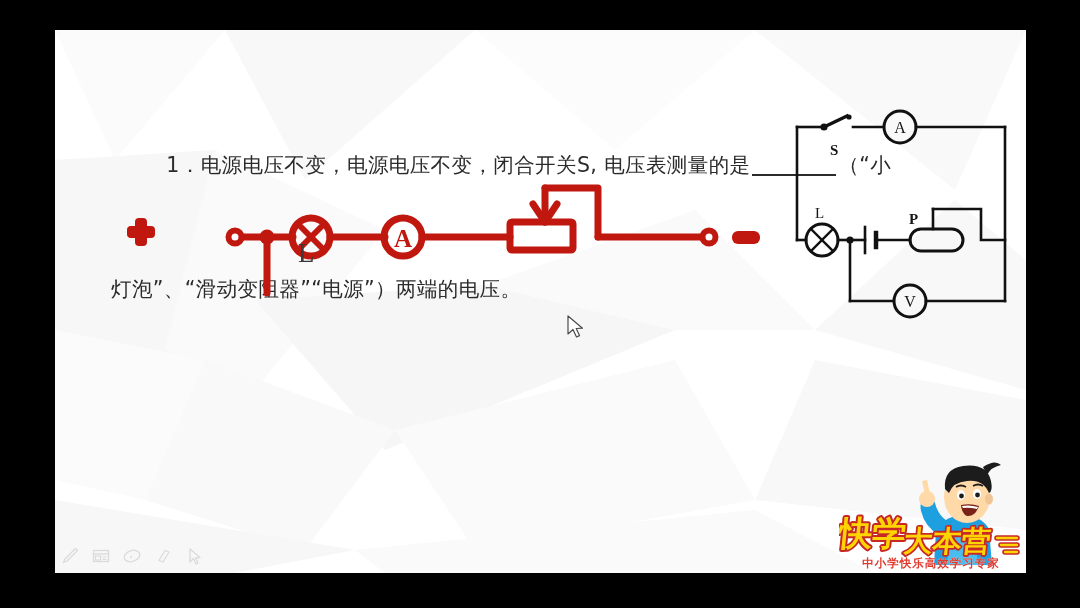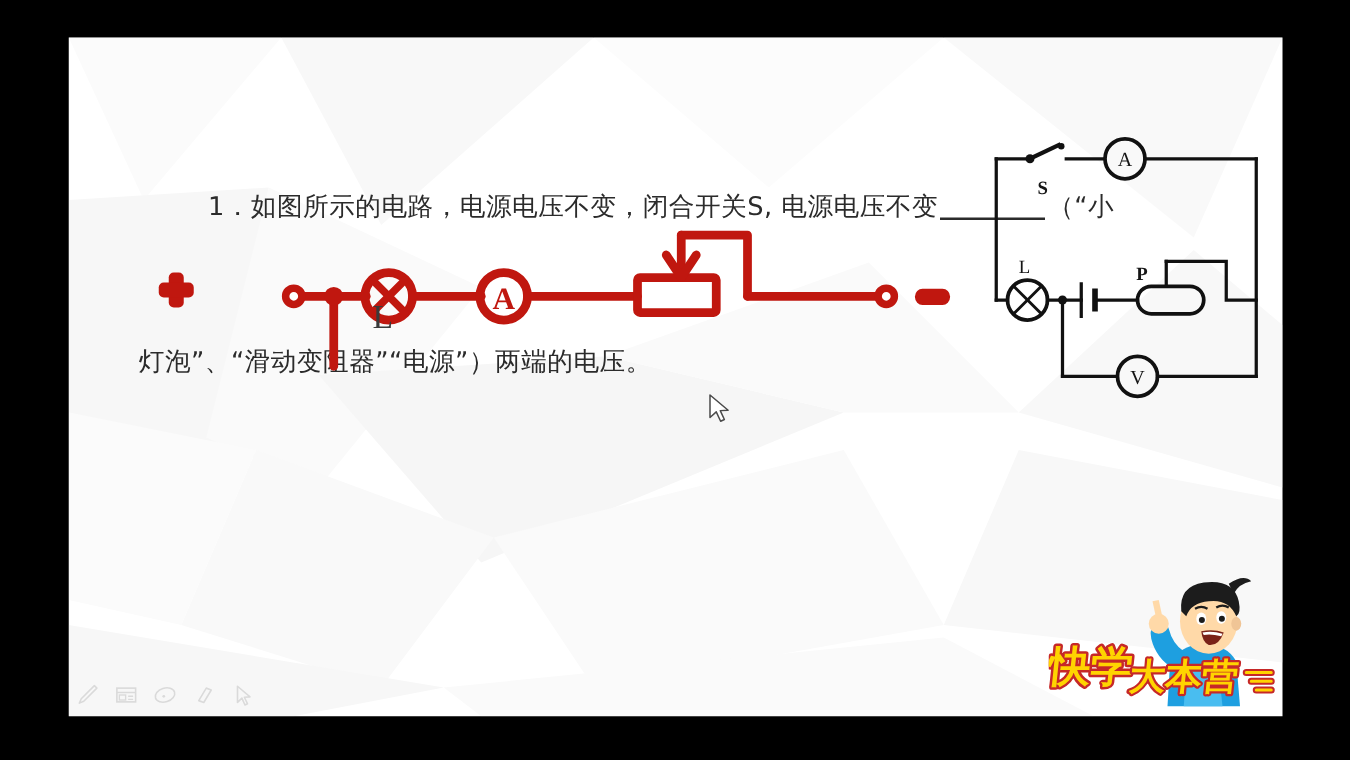--- a/index.html
+++ b/index.html
@@ -159,21 +159,21 @@
       <polygon points="0,300 150,330 90,470 0,450" fill="#fbfbfb"></polygon>
       <polygon points="150,330 340,400 250,520 90,470" fill="#f9f9f9"></polygon>
       <polygon points="340,400 620,330 700,470 420,520" fill="#fafafa"></polygon>
       <polygon points="700,470 760,330 971,370 971,500" fill="#f8f8f8"></polygon>
       <polygon points="0,470 300,520 180,543 0,543" fill="#f7f7f7"></polygon>
       <polygon points="300,520 700,480 820,543 330,543" fill="#fafafa"></polygon>
     </svg>
 
     <div id="question">
       <span class="q-line">
-        <span>1．</span><span>如图所示的电路，电源电压不变，闭合开关S, 电源电压不变</span><span class="blank"></span><span>（“小</span>
+        <span>1．</span><span>电源电压不变，电源电压不变，闭合开关S, 电压表测量的是</span><span class="blank"></span><span>（“小</span>
       </span>
       <span class="q-line">灯泡”、“滑动变阻器”“电源”）两端的电压。</span>
     </div>
 
     <div id="red-circuit">
       <svg width="660" height="200" viewBox="0 0 660 200">
         <g stroke="#c0170f" fill="none" stroke-width="7" stroke-linecap="round" stroke-linejoin="round">
 
           <g stroke-width="9">
             <line x1="26" y1="100" x2="26" y2="100"></line>
@@ -352,15 +352,16 @@
           <text x="74" y="98" font-family="DejaVu Sans, Liberation Sans, sans-serif" font-size="29" font-weight="bold" fill="#ffd400" stroke="#c62828" stroke-width="3.6" paint-order="stroke" stroke-linejoin="round" transform="skewX(-6)">大本营</text>
 
           <g fill="#ffd400" stroke="#c62828" stroke-width="1.6">
             <rect x="156" y="83" width="24" height="4" rx="2"></rect>
             <rect x="160" y="90" width="20" height="4" rx="2"></rect>
             <rect x="164" y="97" width="16" height="4" rx="2"></rect>
           </g>
         </g>
       </svg>
     </div>
+    <div id="logo-tag">中小学快乐高效学习专家</div>
 
   </div>
 </div>
 
 </body></html>

